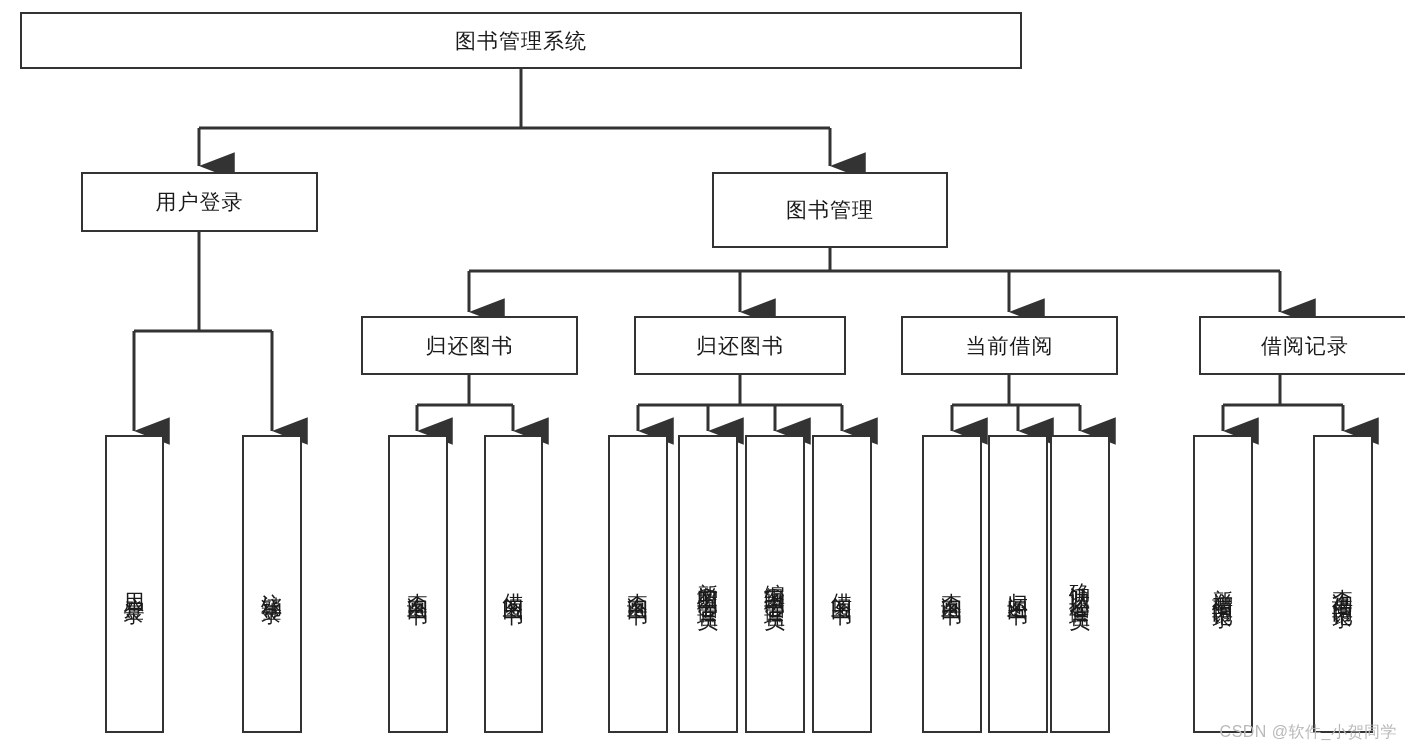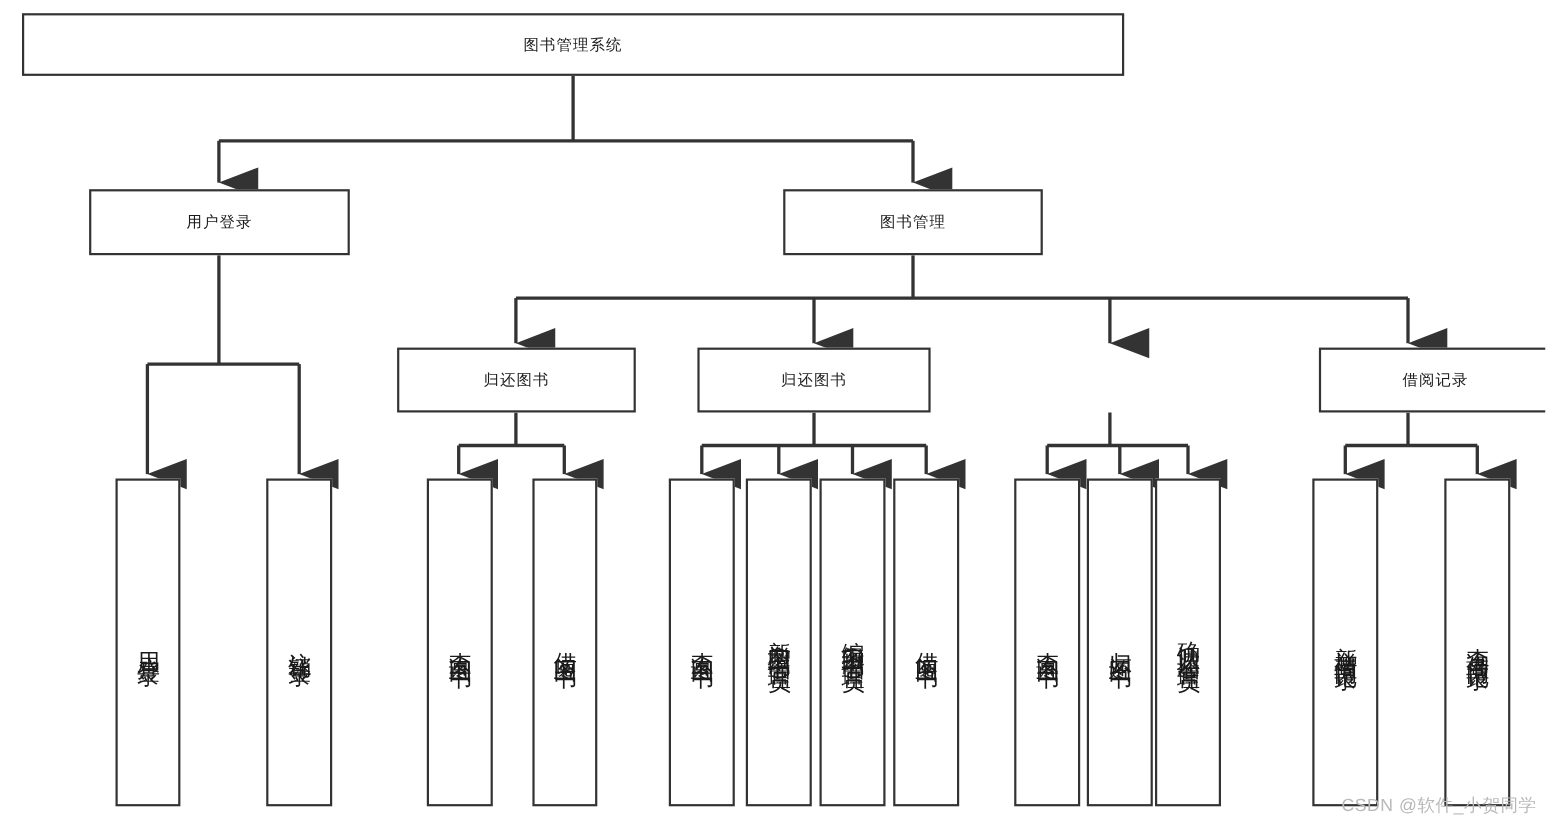--- a/index.html
+++ b/index.html
@@ -28,21 +28,21 @@
     position: absolute;
     box-sizing: border-box;
     border: 2px solid #333333;
     background: #ffffff;
     display: flex;
     align-items: center;
     justify-content: center;
     color: #1a1a1a;
   }
   .node.h {
-    font-size: 14px;
+    font-size: 21px;
     letter-spacing: 1px;
   }
   .node.v {
     font-size: 21px;
   }
   .node.v .vtext {
     writing-mode: vertical-rl;
     text-orientation: upright;
     letter-spacing: 4px;
     line-height: 1;
@@ -116,29 +116,32 @@
     </g>
   </svg>
 
   <div class="node h" style="left:20px; top:12px; width:1002px; height:57px;">
     <span class="htext">图书管理系统</span>
   </div>
 
   <div class="node h" style="left:81px; top:172px; width:237px; height:60px;">
     <span class="htext">用户登录</span>
   </div>
-  <div class="node h" style="left:712px; top:172px; width:236px; height:60px;">
+  <div class="node h" style="left:712px; top:172px; width:236px; height:76px;">
     <span class="htext">图书管理</span>
   </div>
 
   <div class="node h" style="left:361px; top:316px; width:217px; height:59px;">
     <span class="htext">归还图书</span>
   </div>
   <div class="node h" style="left:634px; top:316px; width:212px; height:59px;">
     <span class="htext">归还图书</span>
+  </div>
+  <div class="node h" style="left:901px; top:316px; width:217px; height:59px;">
+    <span class="htext">当前借阅</span>
   </div>
   <div class="node h" style="left:1172px; top:316px; width:212px; height:59px;margin-left:27px;">
     <span class="htext">借阅记录</span>
   </div>
 
   <div class="node v" style="left:105px; top:435px; width:59px; height:298px;">
     <span class="vtext">用户登录</span>
   </div>
   <div class="node v" style="left:242px; top:435px; width:60px; height:298px;">
     <span class="vtext">注销登录</span>

